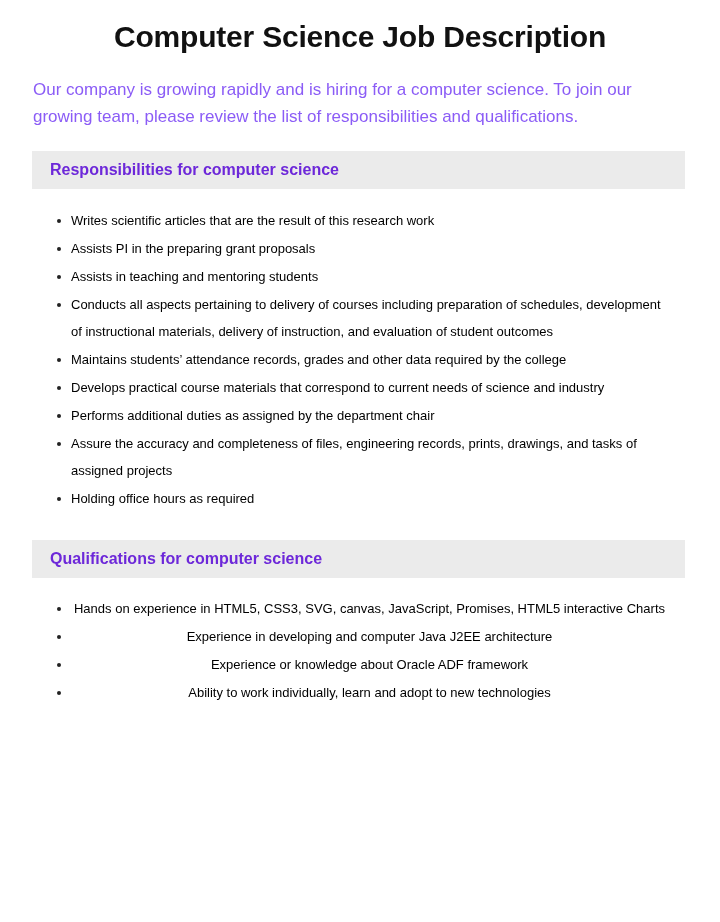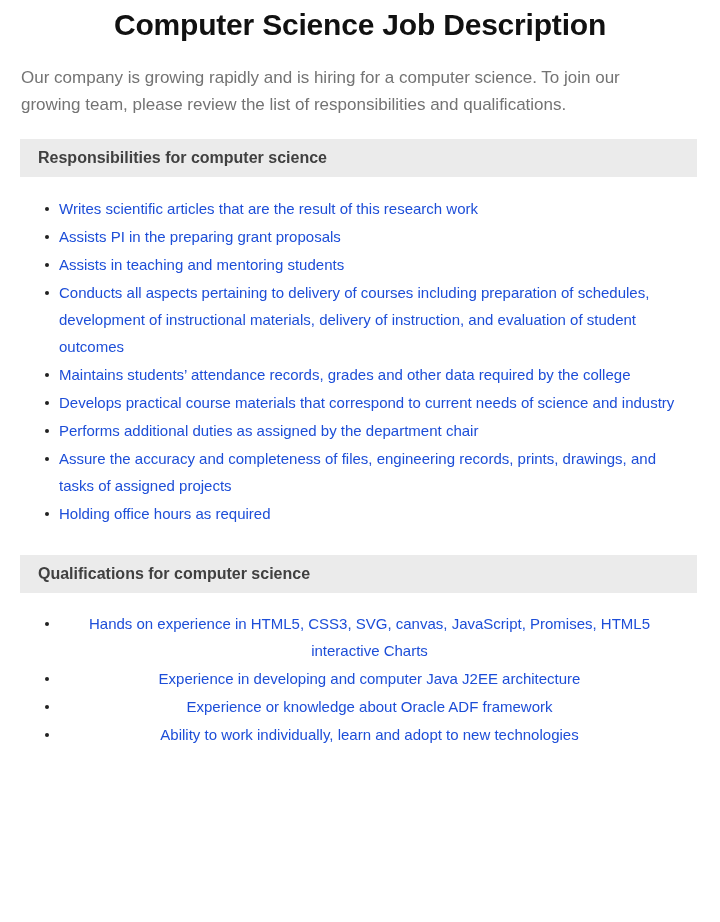--- a/index.html
+++ b/index.html
@@ -12,41 +12,41 @@
     background: #ffffff;
     font-family: "Liberation Sans", sans-serif;
     color: #1a1a1a;
     -webkit-font-smoothing: antialiased;
   }
 
   .page {
     width: 720px;
     min-height: 922px;
     box-sizing: border-box;
-    padding: 0;
+    padding: 12px;
     position: relative;
   }
 
   .doc-title {
     margin: 0;
     padding: 6px 20px 0 20px;
     font-size: 30px;
     line-height: 38px;
     font-weight: bold;
     text-align: center;
     letter-spacing: -0.2px;
     color: #111111;
   }
 
   .intro {
     margin: 0;
     padding: 20px 40px 0 21px;
     font-size: 17px;
     line-height: 27px;
-    color: #737373;
+    color: #8b5cf6;
     text-align: left;
   }
 
   .section {
     margin: 0;
     padding: 0;
   }
 
   .section-head {
     margin: 21px 23px 0 20px;
@@ -55,34 +55,34 @@
     display: flex;
     align-items: center;
     padding: 0 18px;
     box-sizing: border-box;
   }
 
   .section-head-text {
     font-size: 16px;
     font-weight: bold;
     line-height: 20px;
-    color: #404040;
+    color: #6d28d9;
   }
 
   ul.bullets {
     margin: 0;
     padding: 18px 40px 0 45px;
     list-style: none;
   }
 
   ul.bullets li {
     position: relative;
-    font-size: 15px;
+    font-size: 13px;
     line-height: 27px;
-    color: #1d4ed8;
+    color: #000000;
     padding-left: 14px;
     margin: 0 0 1px 0;
   }
 
   ul.bullets li::before {
     content: "";
     position: absolute;
     left: 0;
     top: 12px;
     width: 4px;

